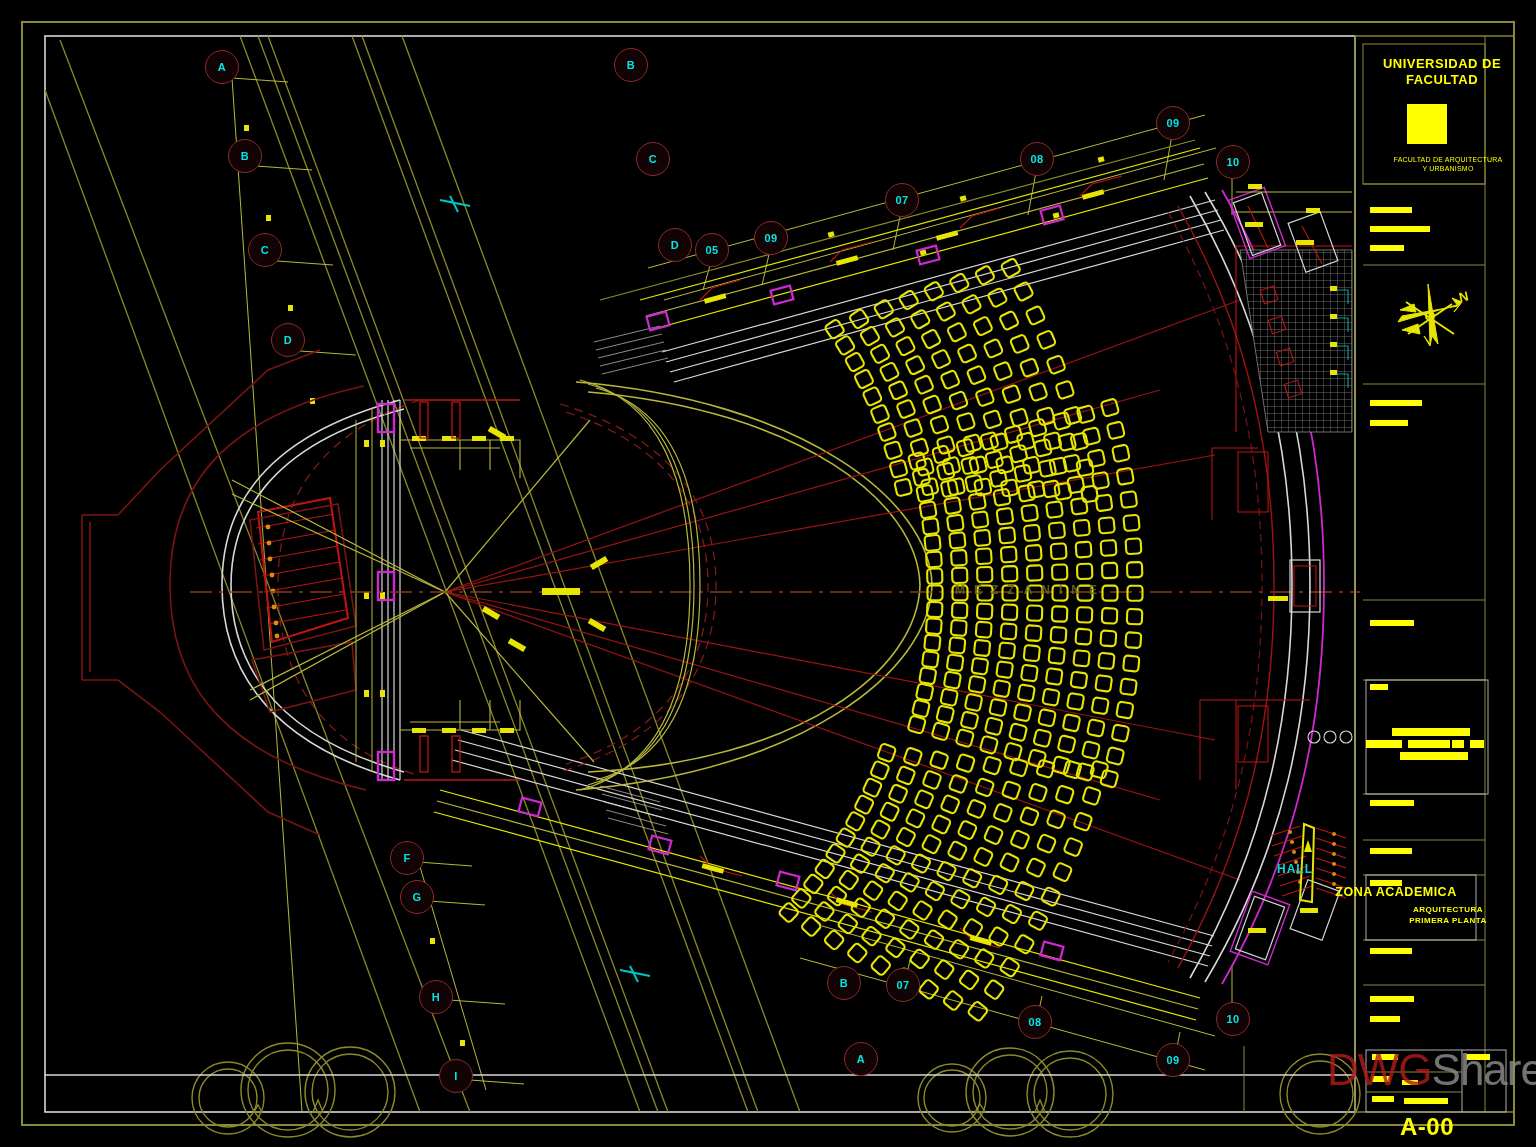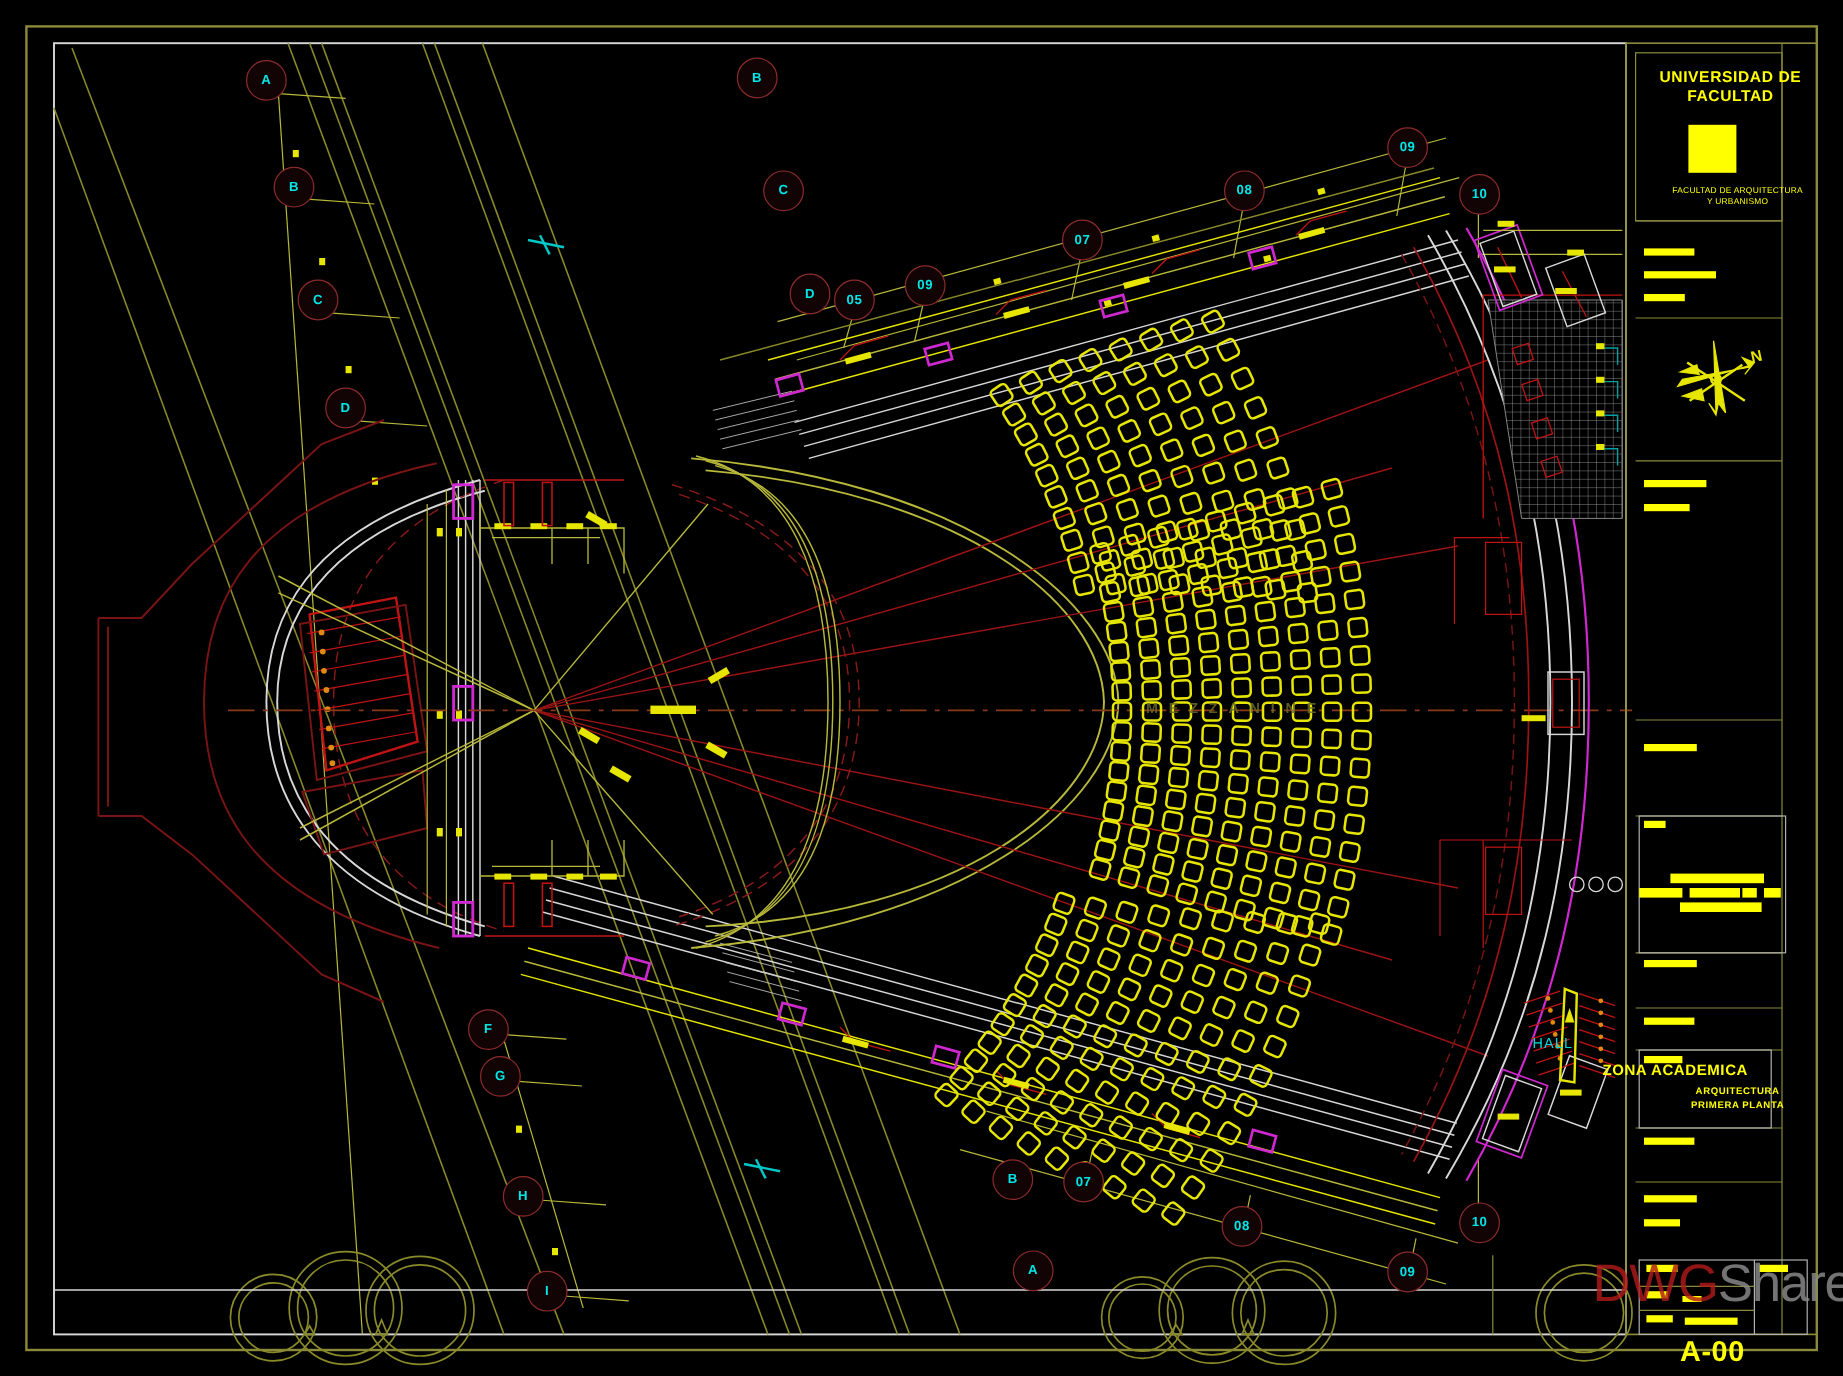--- a/index.html
+++ b/index.html
@@ -11,21 +11,21 @@
            letter-spacing:.5px;line-height:1.25;}
   #tb-univ{left:1364px;top:56px;width:156px;font-size:13px;}
   #tb-fac{left:1360px;top:156px;width:176px;font-size:7px;font-weight:normal;letter-spacing:.2px;}
   #tb-zona{left:1308px;top:885px;width:176px;font-size:12.5px;}
   #tb-zona-sub{left:1360px;top:905px;width:176px;font-size:8px;font-weight:bold;line-height:1.35;}
   #tb-num{left:1400px;top:1112px;width:120px;font-size:24px;text-align:left;}
   #wm{position:absolute;left:1327px;top:1046px;width:278px;height:48px;
       font-size:44px;font-weight:normal;letter-spacing:-1px;line-height:48px;
       color:#8d8d8d;opacity:.82;}
   #wm .r{color:#b01c1c;}
-  .lbl-hall{position:absolute;color:#00d8d8;font-size:12px;font-weight:normal;
+  .lbl-hall{position:absolute;color:#00d8d8;font-size:12px;font-weight:bold;
             letter-spacing:1px;}
 </style>
 </head>
 <body>
 
 <div id="stage">
 
   <svg id="cad" viewBox="0 0 1536 1147" width="1536" height="1147">
     <defs>
       <pattern id="tilehatch" width="7" height="7" patternUnits="userSpaceOnUse">

